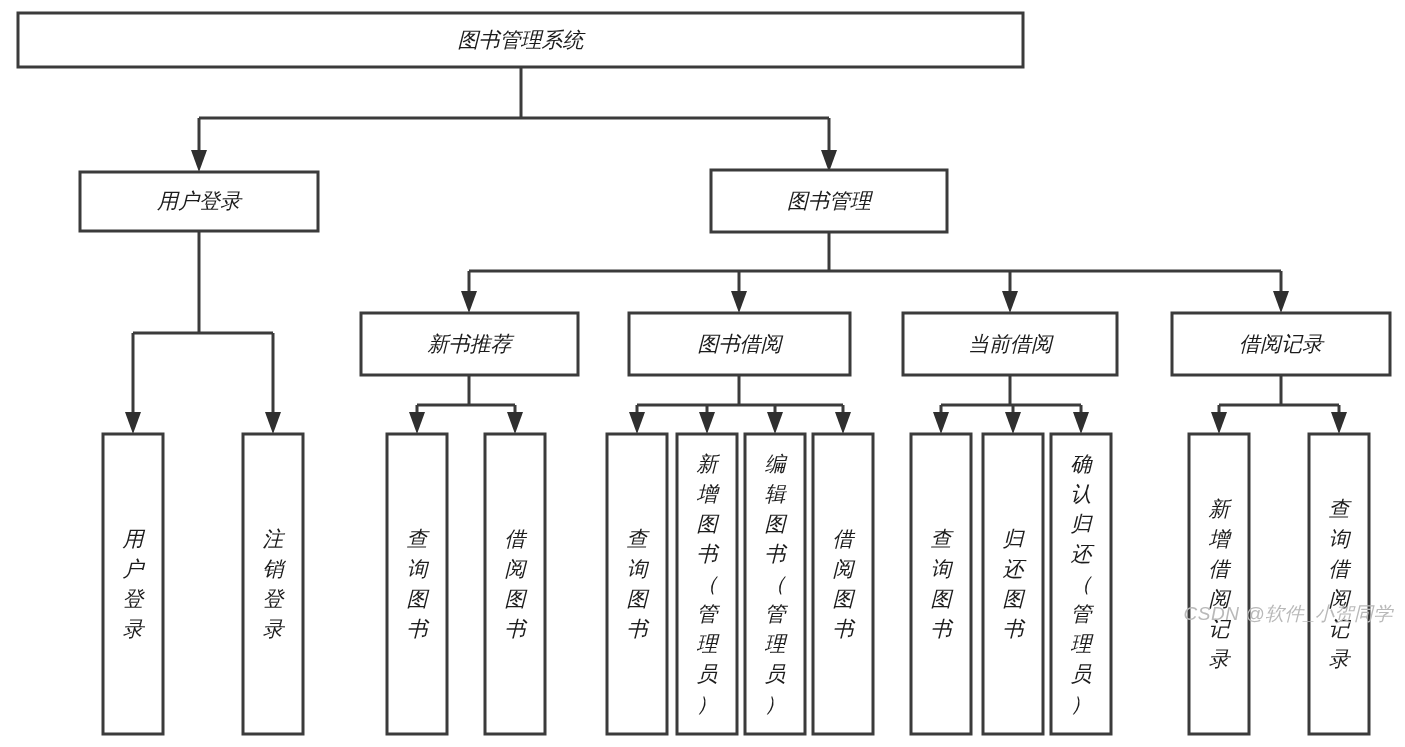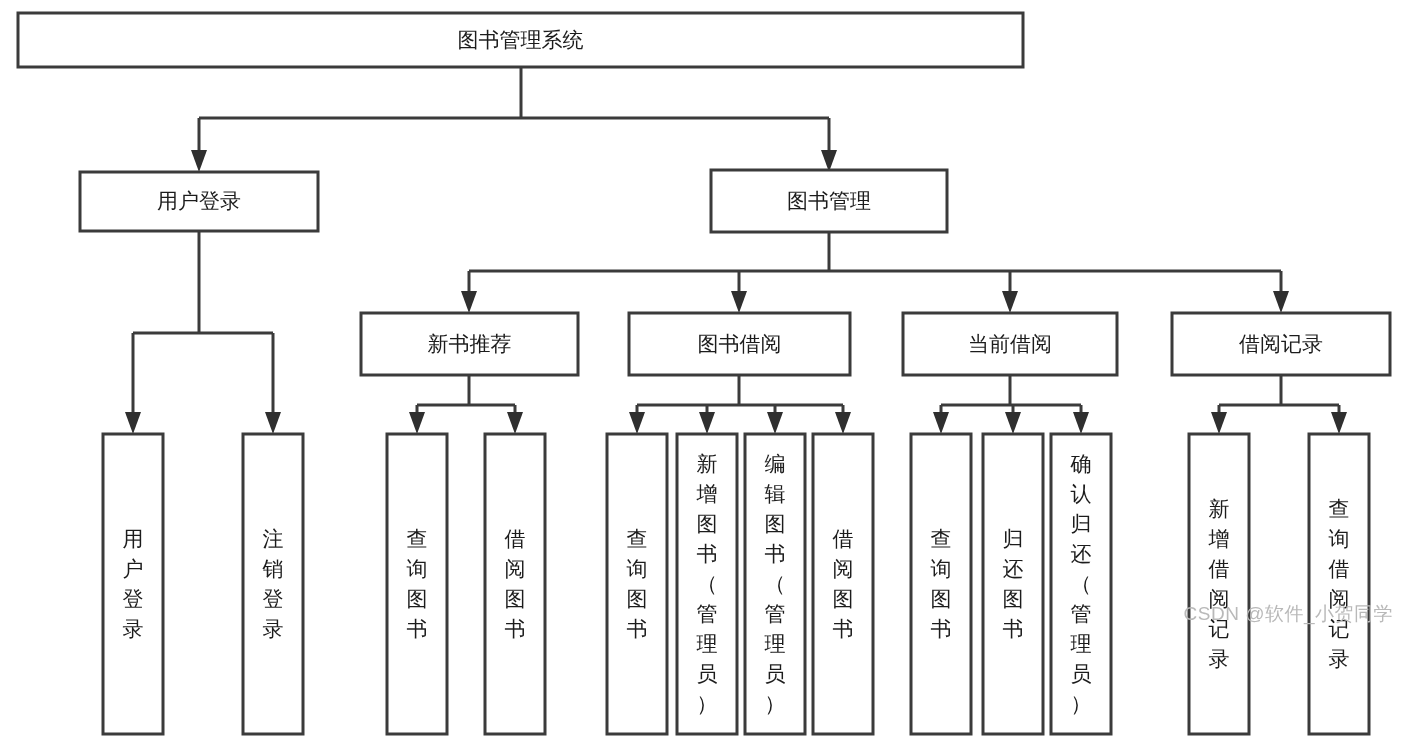--- a/index.html
+++ b/index.html
@@ -12,20 +12,21 @@
     width: 1405px;
     height: 747px;
     font-family: "Liberation Sans", "DejaVu Sans", sans-serif;
     overflow: hidden;
     position: relative;
   }
   #diagram-root {
     position: relative;
     width: 1405px;
     height: 632px;
+    font-style: italic;
   }
   svg.diagram-canvas {
     position: absolute;
     left: 0;
     top: 0;
     width: 1405px;
     height: 747px;
     display: block;
   }
   .node-box {

